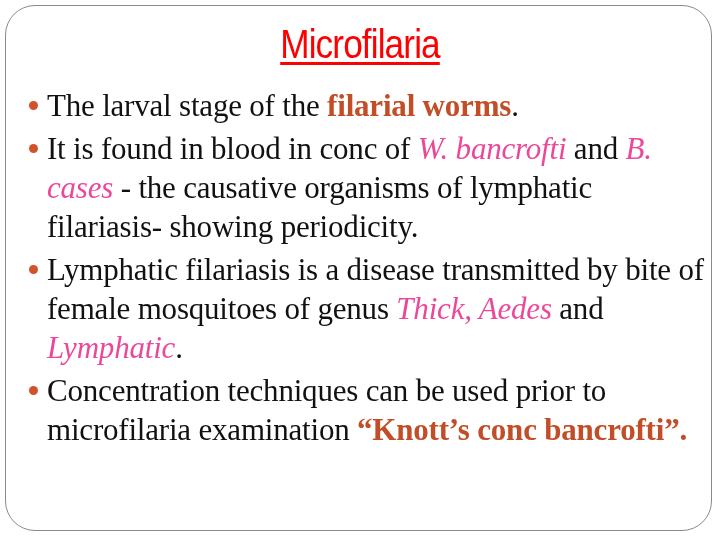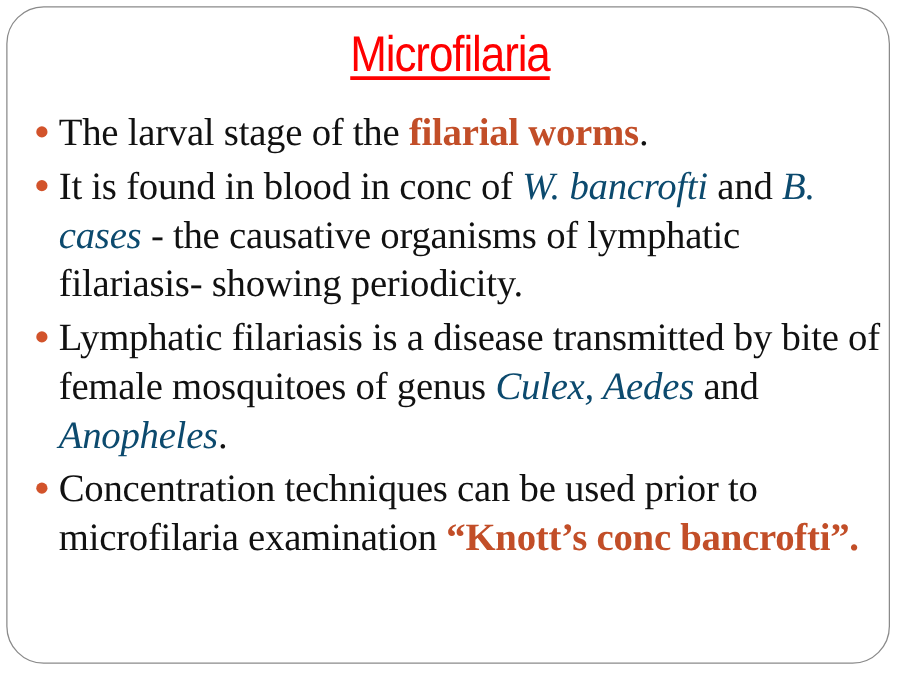--- a/index.html
+++ b/index.html
@@ -66,21 +66,21 @@
       width: 9px;
       height: 9px;
       border-radius: 50%;
       background: #d2532b;
     }
     .emph-bold {
       color: #c24e28;
       font-weight: bold;
     }
     .emph-italic {
-      color: #0c4a6e;
+      color: #ec4899;
       font-style: italic;
       font-family: Liberation Serif, serif;
     }
   </style>
 </head>
 <body>
 
 <div class="slide-frame"></div>
 
 <div class="title">Microfilaria</div>
@@ -89,19 +89,19 @@
   <li class="bullet-item">
     <span class="bullet-dot"></span>
     <span>The larval stage of the </span><span class="emph-bold">filarial worms</span><span>.</span>
   </li>
   <li class="bullet-item">
     <span class="bullet-dot"></span>
     <span>It is found in blood in conc of </span><span class="emph-italic">W. bancrofti</span><span> and </span><span class="emph-italic">B. cases</span><span> - the causative organisms of lymphatic filariasis- showing periodicity.</span>
   </li>
   <li class="bullet-item">
     <span class="bullet-dot"></span>
-    <span>Lymphatic filariasis is a disease transmitted by bite of female mosquitoes of genus </span><span class="emph-italic">Culex, Aedes</span><span>  and </span><span class="emph-italic">Anopheles</span><span>.</span>
+    <span>Lymphatic filariasis is a disease transmitted by bite of female mosquitoes of genus </span><span class="emph-italic">Thick, Aedes</span><span>  and </span><span class="emph-italic">Lymphatic</span><span>.</span>
   </li>
   <li class="bullet-item">
     <span class="bullet-dot"></span>
     <span>Concentration techniques can be used prior to microfilaria examination </span><span class="emph-bold">“Knott’s conc bancrofti”.</span>
   </li>
 </ul>
 
 </body></html>

